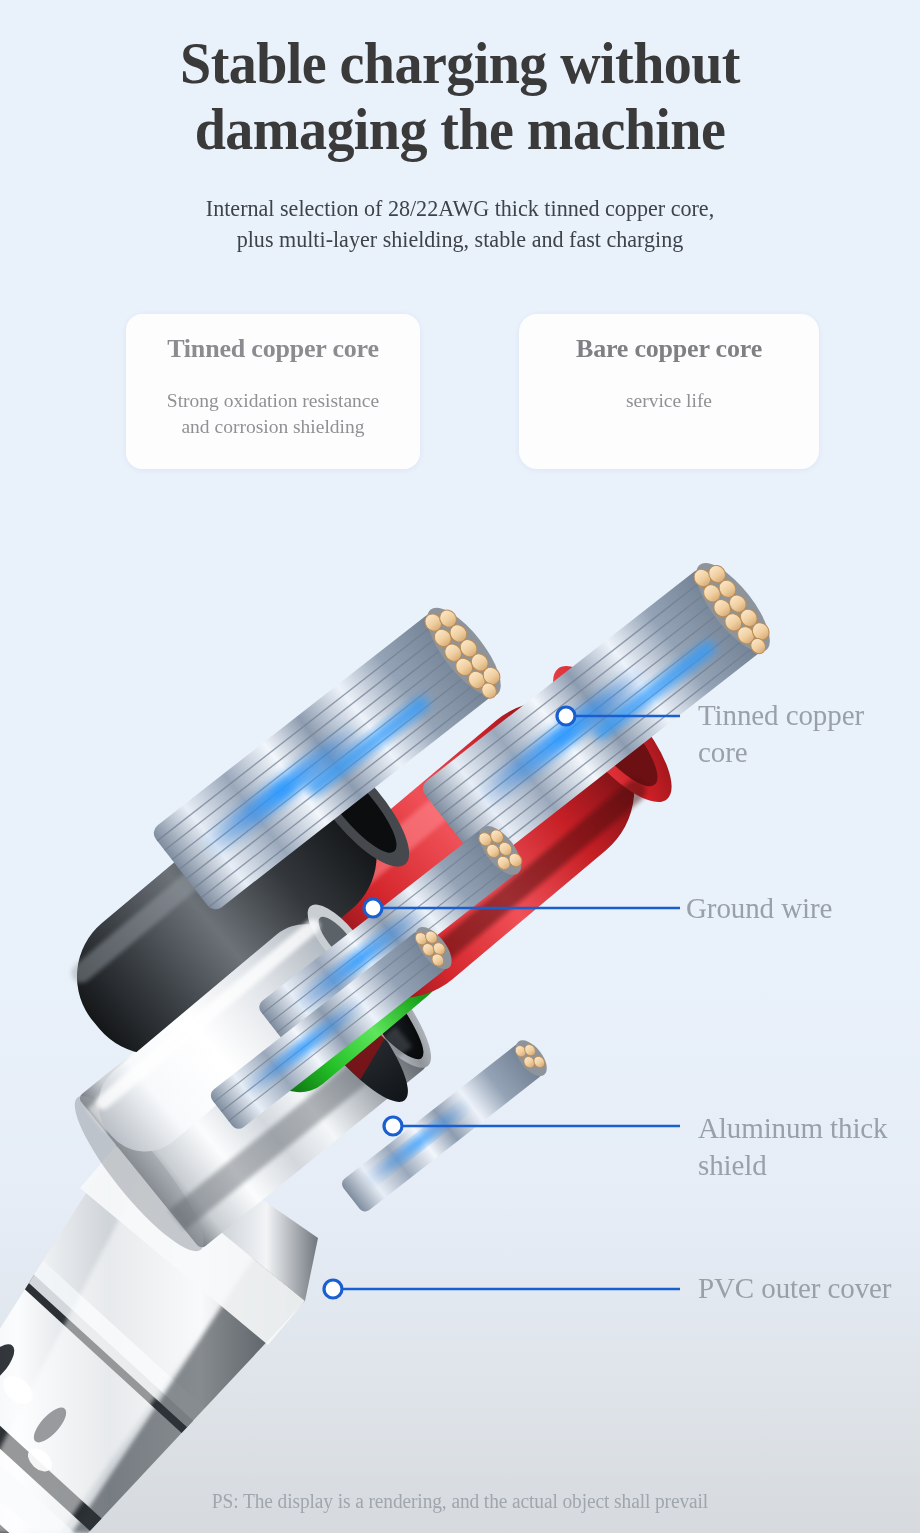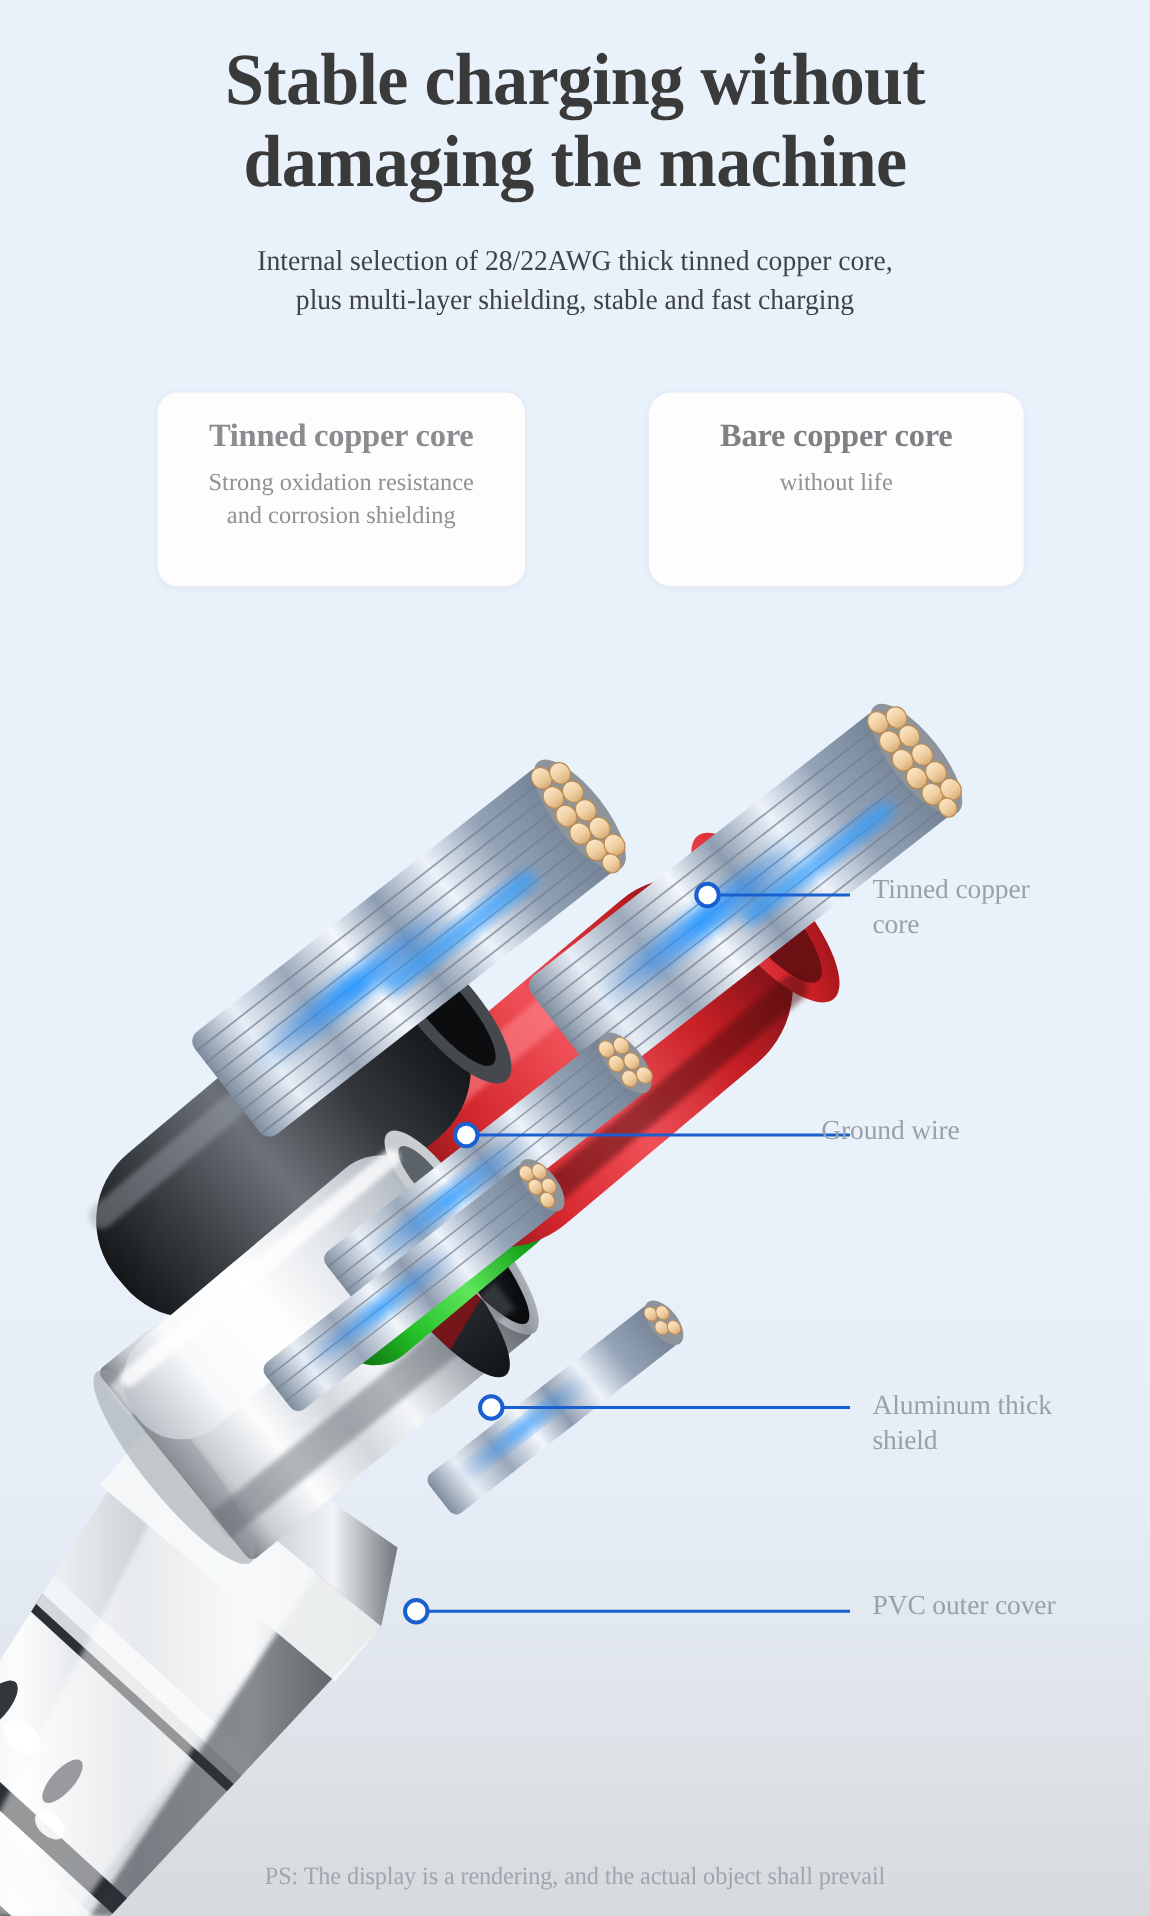--- a/index.html
+++ b/index.html
@@ -61,39 +61,39 @@
     color:#8a8c8f;
     line-height:1.45;
     letter-spacing:-0.2px;
   }
   .card.right .card-title { color:#7e8083; }
   .card-desc {
     font-size:19.5px;
     color:#8f9194;
     line-height:1.35;
     padding:0 14px;
-    margin-top:6px;
+    margin-top:20px;
   }
   .card-desc span { display:block; }
 
   
   #cable { position:absolute; left:0; top:440px; width:920px; height:1093px; }
 
   
   .callout { position:absolute; }
   .callout .label {
     position:absolute;
-    font-size:22px;
+    font-size:29px;
     line-height:1.27;
     color:#9aa0a8;
     white-space:pre-line;
     letter-spacing:-0.1px;
   }
   .c1 .label { left:698px; top:697px; width:210px; }
-  .c2 .label { left:657px; top:890px; width:210px; }
+  .c2 .label { left:686px; top:890px; width:210px; }
   .c3 .label { left:698px; top:1110px; width:210px; }
   .c4 .label { left:698px; top:1270px; width:215px; }
 
   
   .ps-note {
     position:absolute;
     left:0; right:0; bottom:20px;
     text-align:center;
     font-size:20px;
     color:#9fa6ae;
@@ -120,21 +120,21 @@
     <div class="card left">
       <div class="card-title">Tinned copper core</div>
       <div class="card-desc">
         <span>Strong oxidation resistance</span>
         <span>and corrosion shielding</span>
       </div>
     </div>
     <div class="card right">
       <div class="card-title">Bare copper core</div>
       <div class="card-desc">
-        <span>without life</span>
+        <span>service life</span>
       </div>
     </div>
   </div>
 
   <svg id="cable" viewBox="0 0 920 1093">
     <defs>
 
       <linearGradient id="gSilver" x1="0" y1="0" x2="1" y2="0">
         <stop offset="0%" stop-color="#7e8c9e"></stop>
         <stop offset="12%" stop-color="#e8eef6"></stop>

